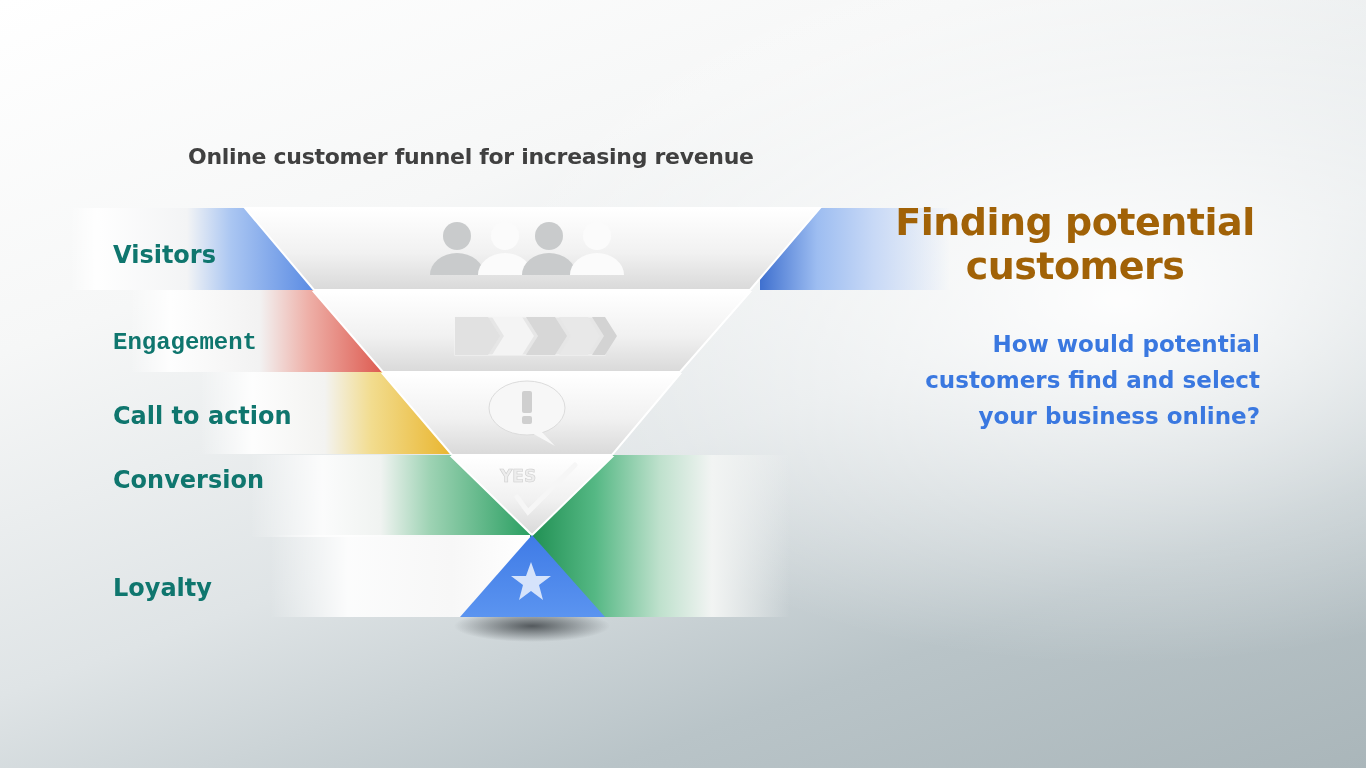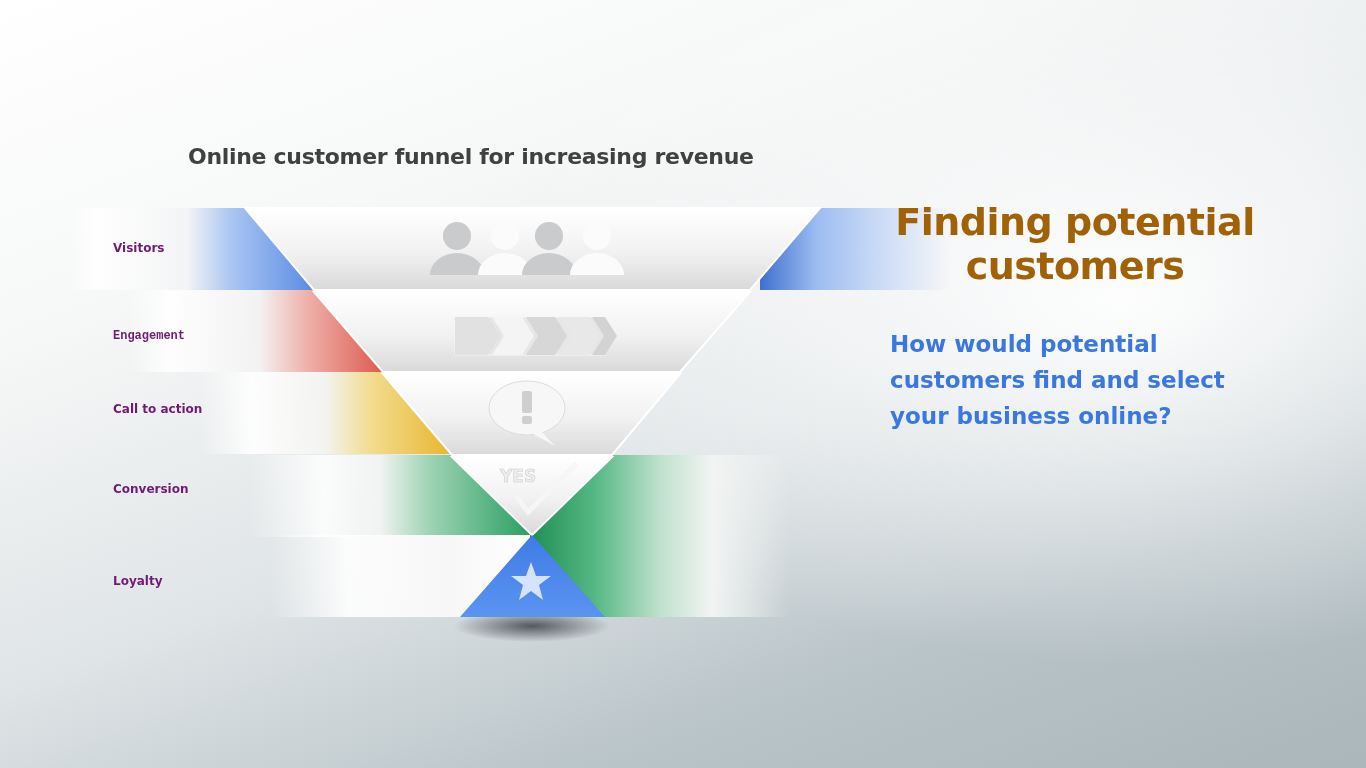--- a/index.html
+++ b/index.html
@@ -3,24 +3,24 @@
 <meta charset="utf-8">
 <style>
   html,body{margin:0;padding:0;}
   body{width:1366px;height:768px;overflow:hidden;position:relative;
     font-family:"DejaVu Sans","Liberation Sans",sans-serif;
     background:linear-gradient(160deg,#ffffff 0%,#f6f7f7 28%,#dfe4e6 55%,#b9c4c8 78%,#aab6ba 100%);}
   .bgsheen{position:absolute;inset:0;
     background:radial-gradient(ellipse 900px 520px at 1120px 300px,rgba(255,255,255,.95),rgba(255,255,255,0) 70%);}
   .title{position:absolute;left:188px;top:144px;font-size:22px;font-weight:bold;color:#404040;letter-spacing:-0.3px;white-space:nowrap;}
   .band{position:absolute;height:82px;}
-  .lbl{position:absolute;left:113px;font-size:12px;font-weight:bold;color:#701a75;white-space:nowrap;}
+  .lbl{position:absolute;left:113px;font-size:24px;font-weight:bold;color:#0f766e;white-space:nowrap;}
   svg.funnel{position:absolute;left:0;top:0;}
   .h1{position:absolute;left:890px;top:200px;width:370px;text-align:center;font-size:38px;line-height:44px;font-weight:bold;color:#a16207;letter-spacing:-0.5px;}
-  .h2{position:absolute;left:890px;top:326px;width:370px;text-align:left;font-size:23px;line-height:36px;font-weight:bold;color:#3a78e0;}
+  .h2{position:absolute;left:890px;top:326px;width:370px;text-align:right;font-size:23px;line-height:36px;font-weight:bold;color:#3a78e0;}
 </style>
 </head>
 <body>
 
 <div class="bgsheen"></div>
 
 <div class="title">Online customer funnel for increasing revenue</div>
 
 <div class="band" style="left:70px;top:208px;width:260px;background:linear-gradient(90deg,rgba(255,255,255,0) 0%,rgba(255,255,255,.9) 10%,#f3f4f5 45%,#aac6f2 62%,#4a7fe0 100%);"></div>
 <div class="band" style="left:130px;top:290px;width:270px;background:linear-gradient(90deg,rgba(255,255,255,0) 0%,rgba(255,255,255,.9) 15%,#f2f2f2 48%,#eeb0a8 66%,#d9463b 100%);"></div>
@@ -96,17 +96,17 @@
 
   <g>
     <polygon points="532,535 605,617 460,617" fill="url(#blue)"></polygon>
     <polygon points="531,562 536,576 551,576 539,585 543,600 531,591 519,600 523,585 511,576 526,576" fill="#d5e3fb"></polygon>
   </g>
 </svg>
 
 <div class="lbl" style="top:241px;">Visitors</div>
 <div class="lbl" style="top:329px;font-family:Liberation Mono, monospace;">Engagement</div>
 <div class="lbl" style="top:402px;">Call to action</div>
-<div class="lbl" style="top:482px;">Conversion</div>
+<div class="lbl" style="top:466px;">Conversion</div>
 <div class="lbl" style="top:560px;margin-top:14px;">Loyalty</div>
 
 <div class="h1">Finding potential customers</div>
 <div class="h2">How would potential customers find and select your business online?</div>
 
 </body></html>

